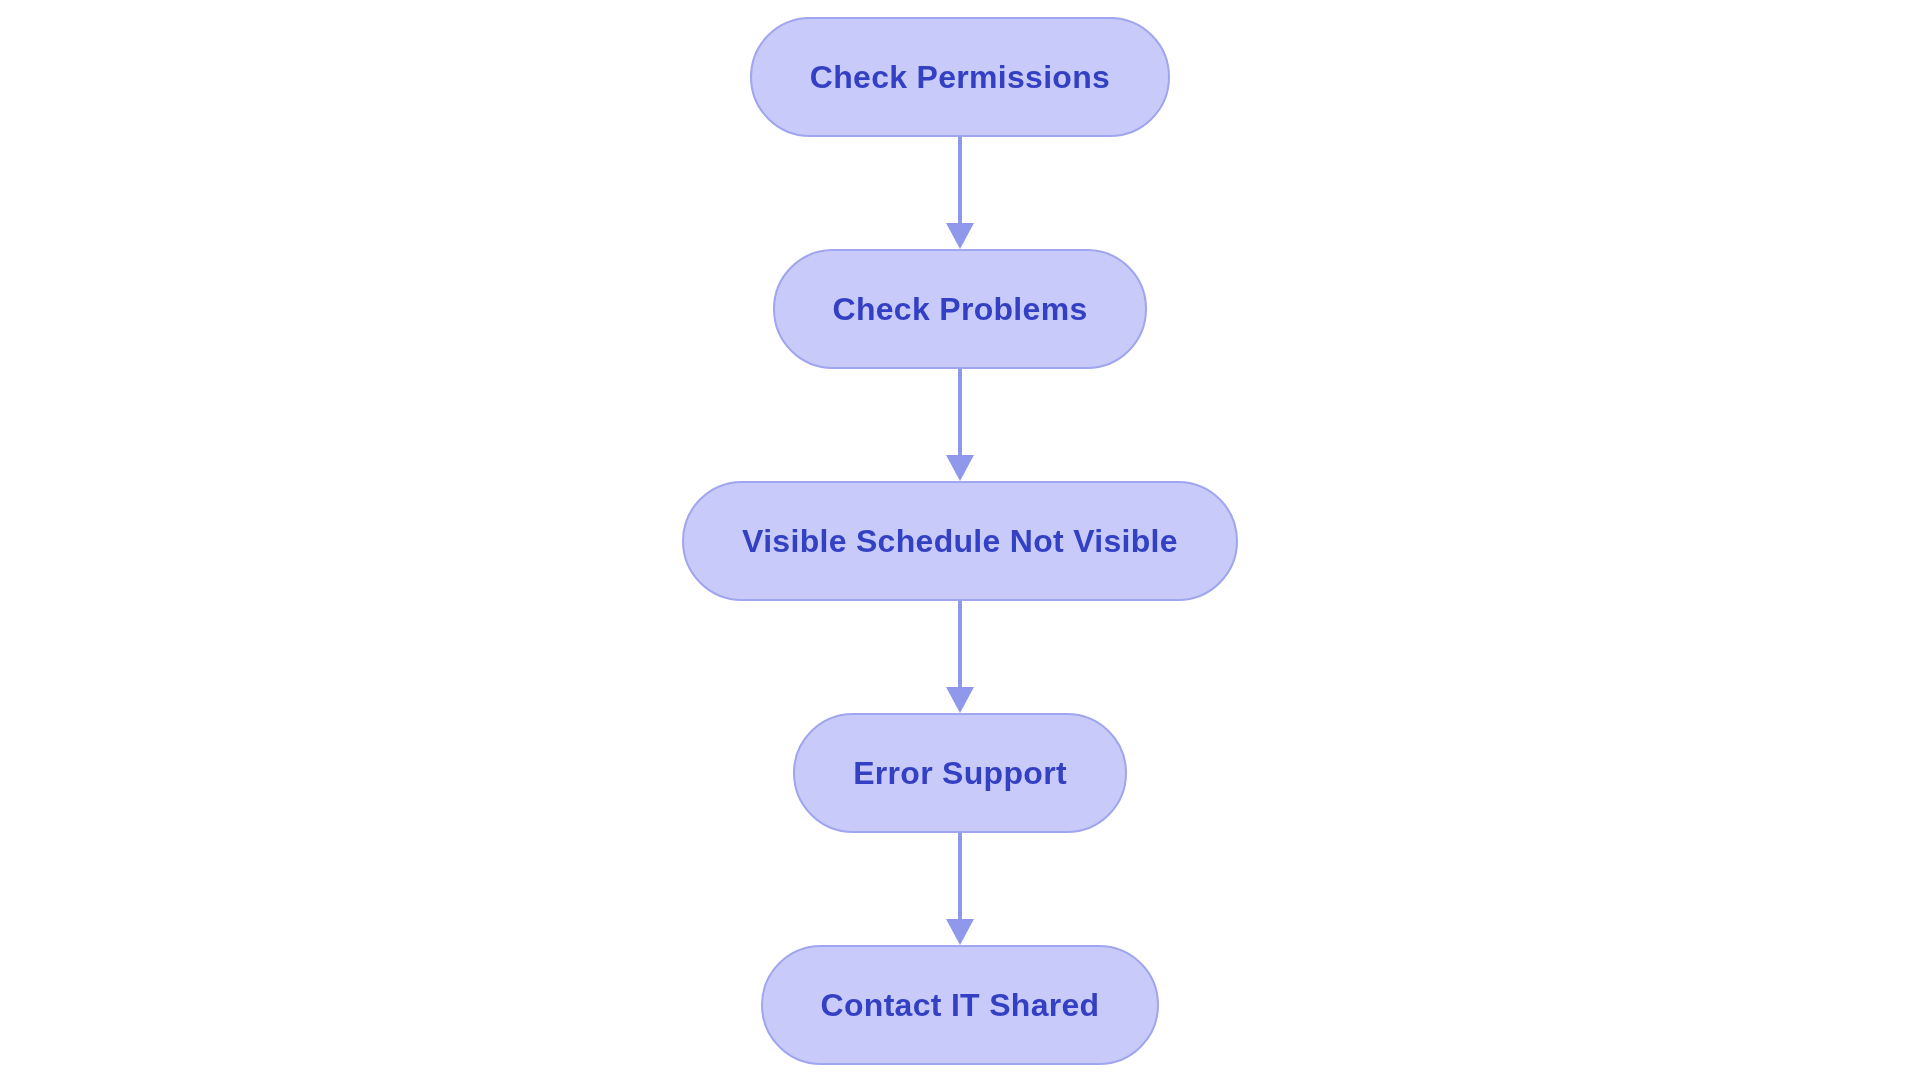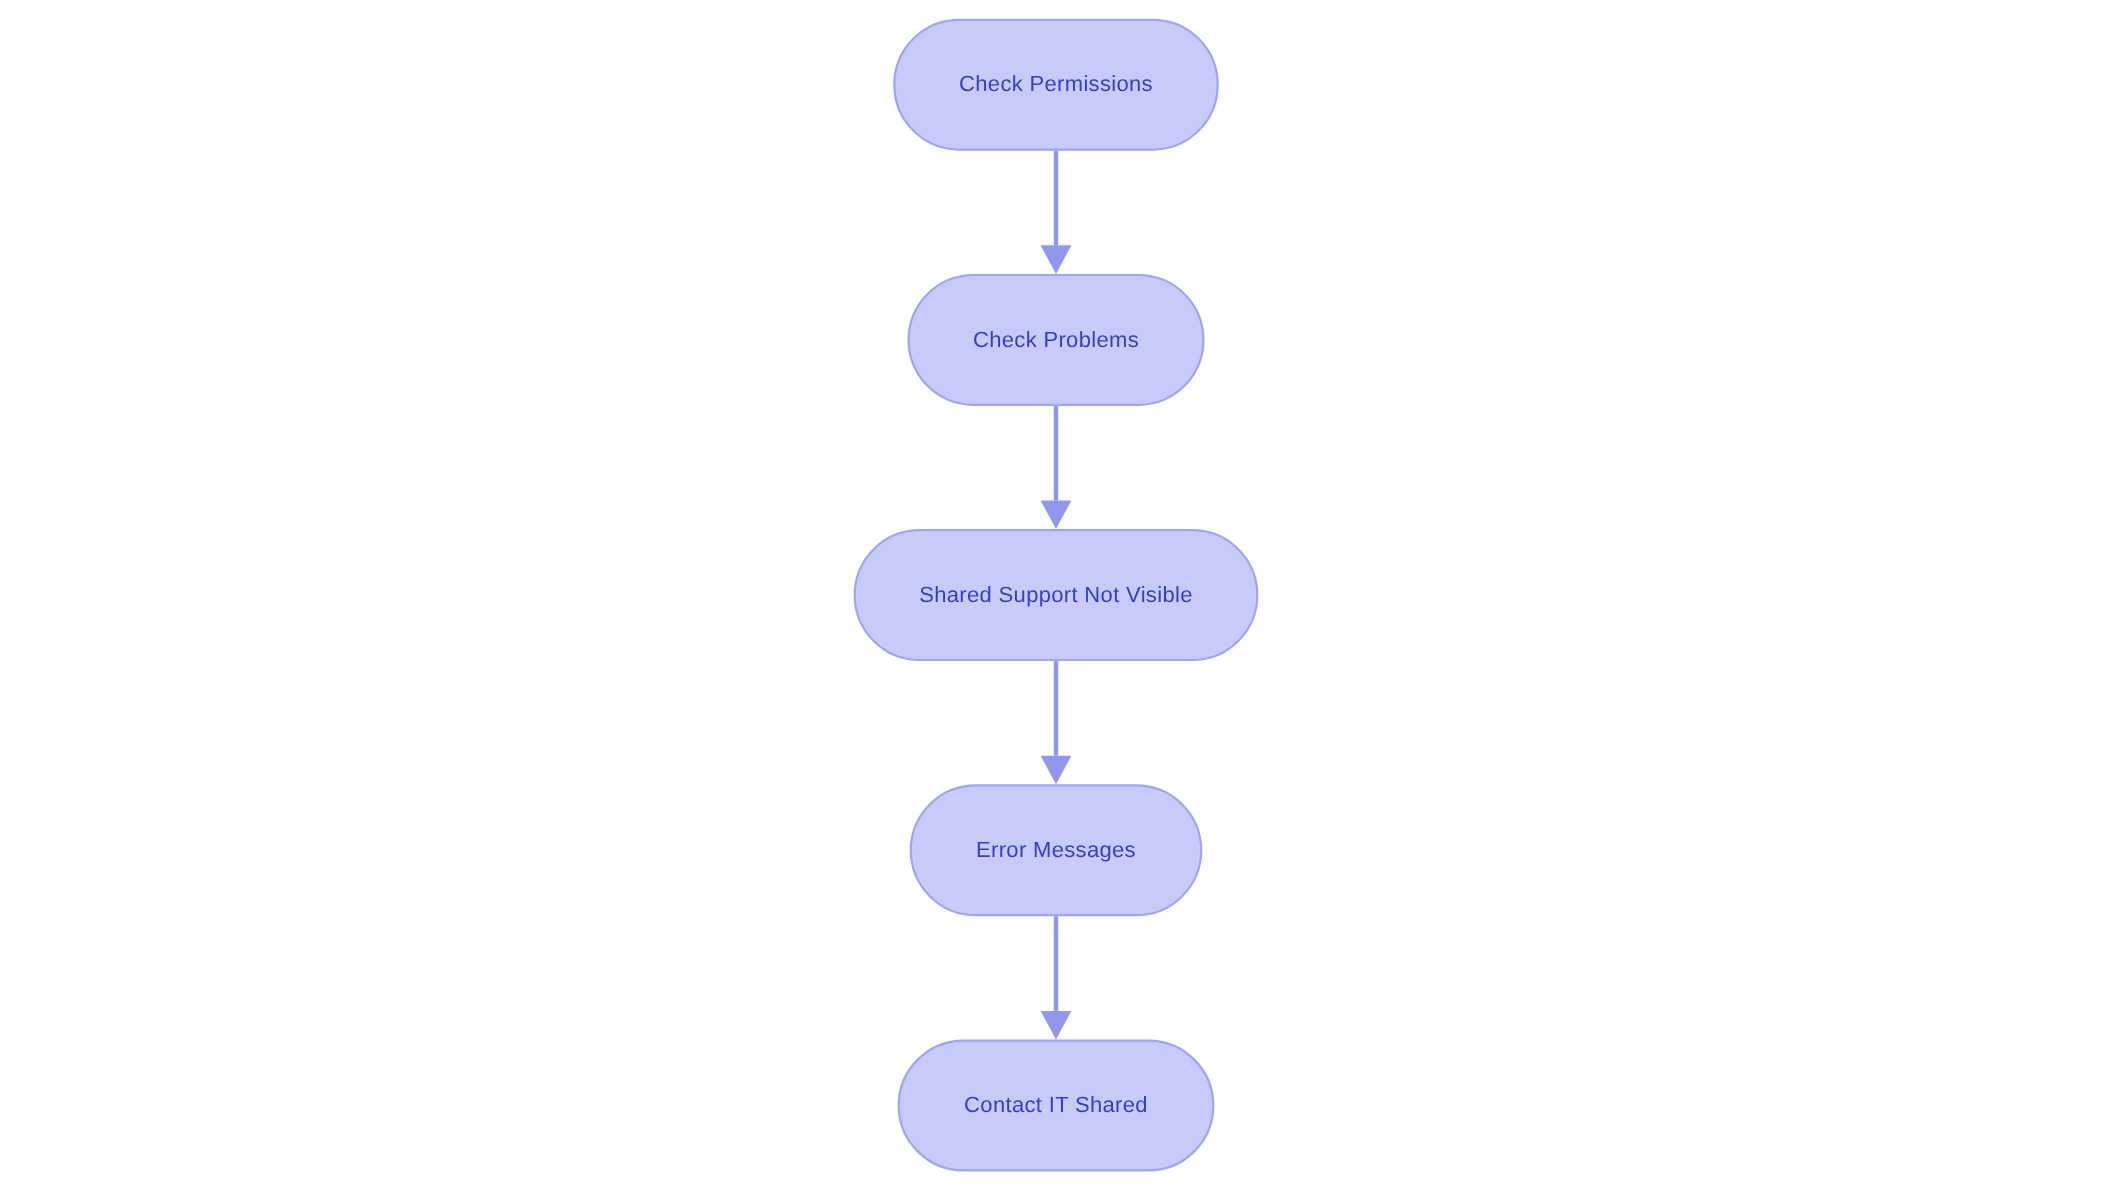--- a/index.html
+++ b/index.html
@@ -27,22 +27,22 @@
     overflow: hidden;
   }
   .flow-node {
     height: 120px;
     min-height: 120px;
     padding: 0 58px;
     border-radius: 60px;
     background: var(--node-fill);
     border: 2px solid var(--node-border);
     color: var(--node-text);
-    font-size: 20px;
-    font-weight: 400;
+    font-size: 32px;
+    font-weight: 700;
     letter-spacing: 0.3px;
     display: flex;
     align-items: center;
     justify-content: center;
     white-space: nowrap;
   }
   .flow-arrow {
     position: relative;
     width: 30px;
     height: 112px;
@@ -85,30 +85,30 @@
   <div class="flow-node">
     <span class="flow-node-label">Check Problems</span>
   </div>
 
   <div class="flow-arrow">
     <div class="flow-arrow-line"></div>
     <div class="flow-arrow-head"></div>
   </div>
 
   <div class="flow-node">
-    <span class="flow-node-label">Shared Support Not Visible</span>
+    <span class="flow-node-label">Visible Schedule Not Visible</span>
   </div>
 
   <div class="flow-arrow">
     <div class="flow-arrow-line"></div>
     <div class="flow-arrow-head"></div>
   </div>
 
   <div class="flow-node">
-    <span class="flow-node-label">Error Messages</span>
+    <span class="flow-node-label">Error Support</span>
   </div>
 
   <div class="flow-arrow">
     <div class="flow-arrow-line"></div>
     <div class="flow-arrow-head"></div>
   </div>
 
   <div class="flow-node">
     <span class="flow-node-label">Contact IT Shared</span>
   </div>

